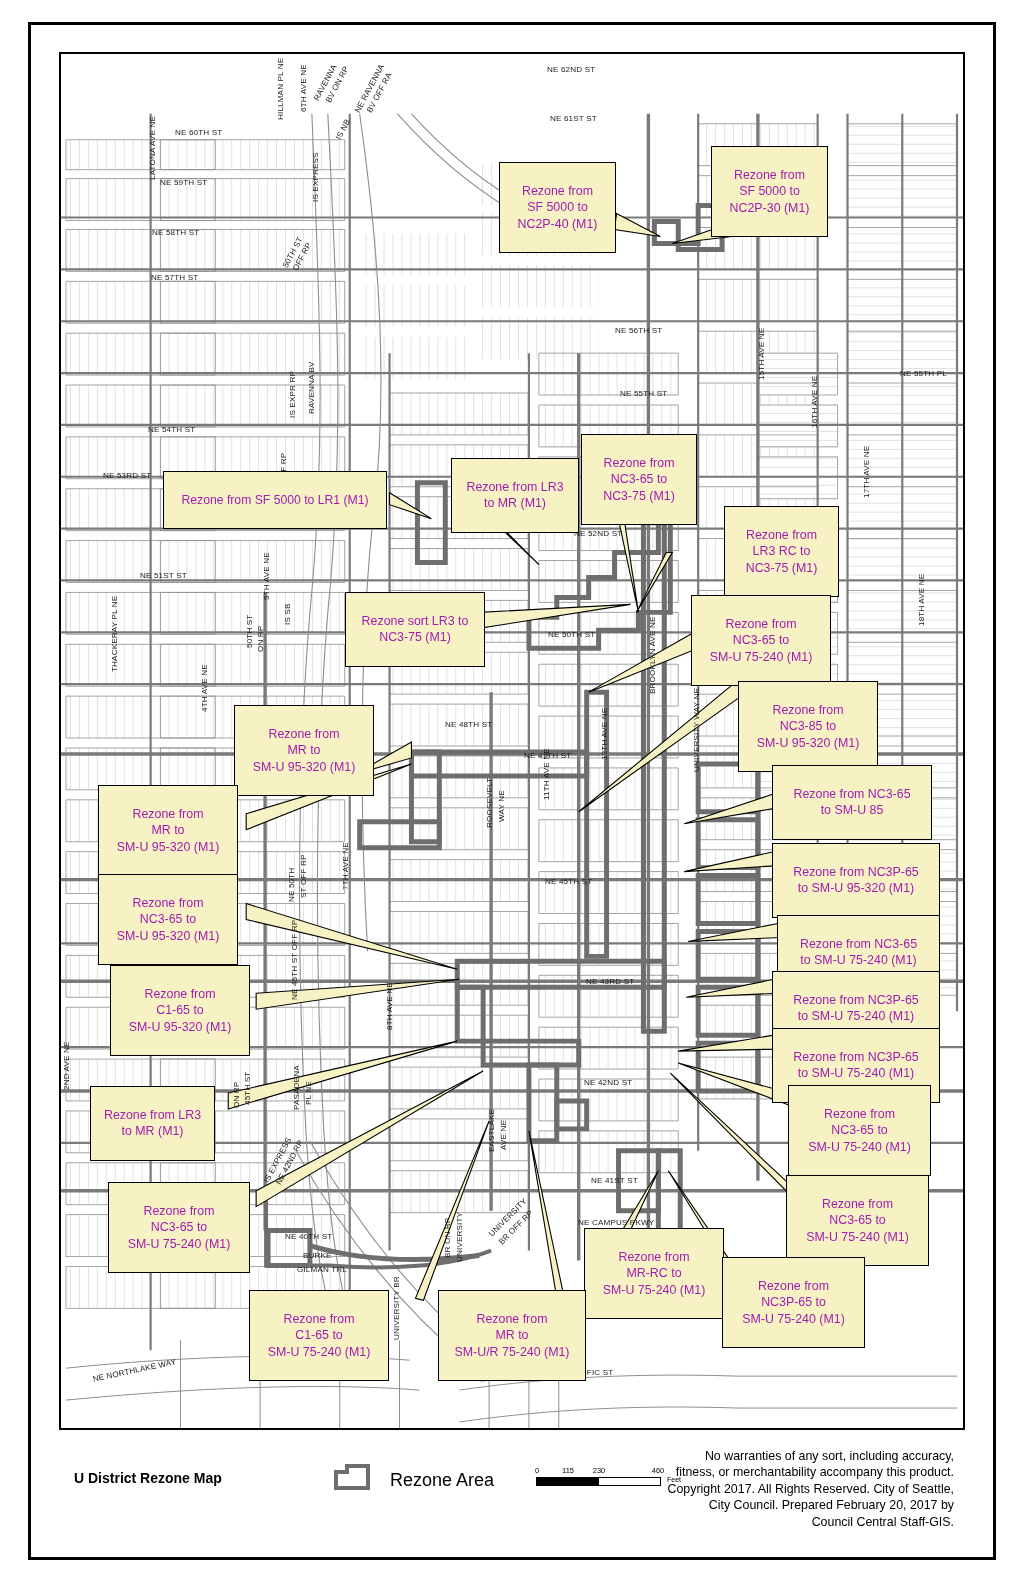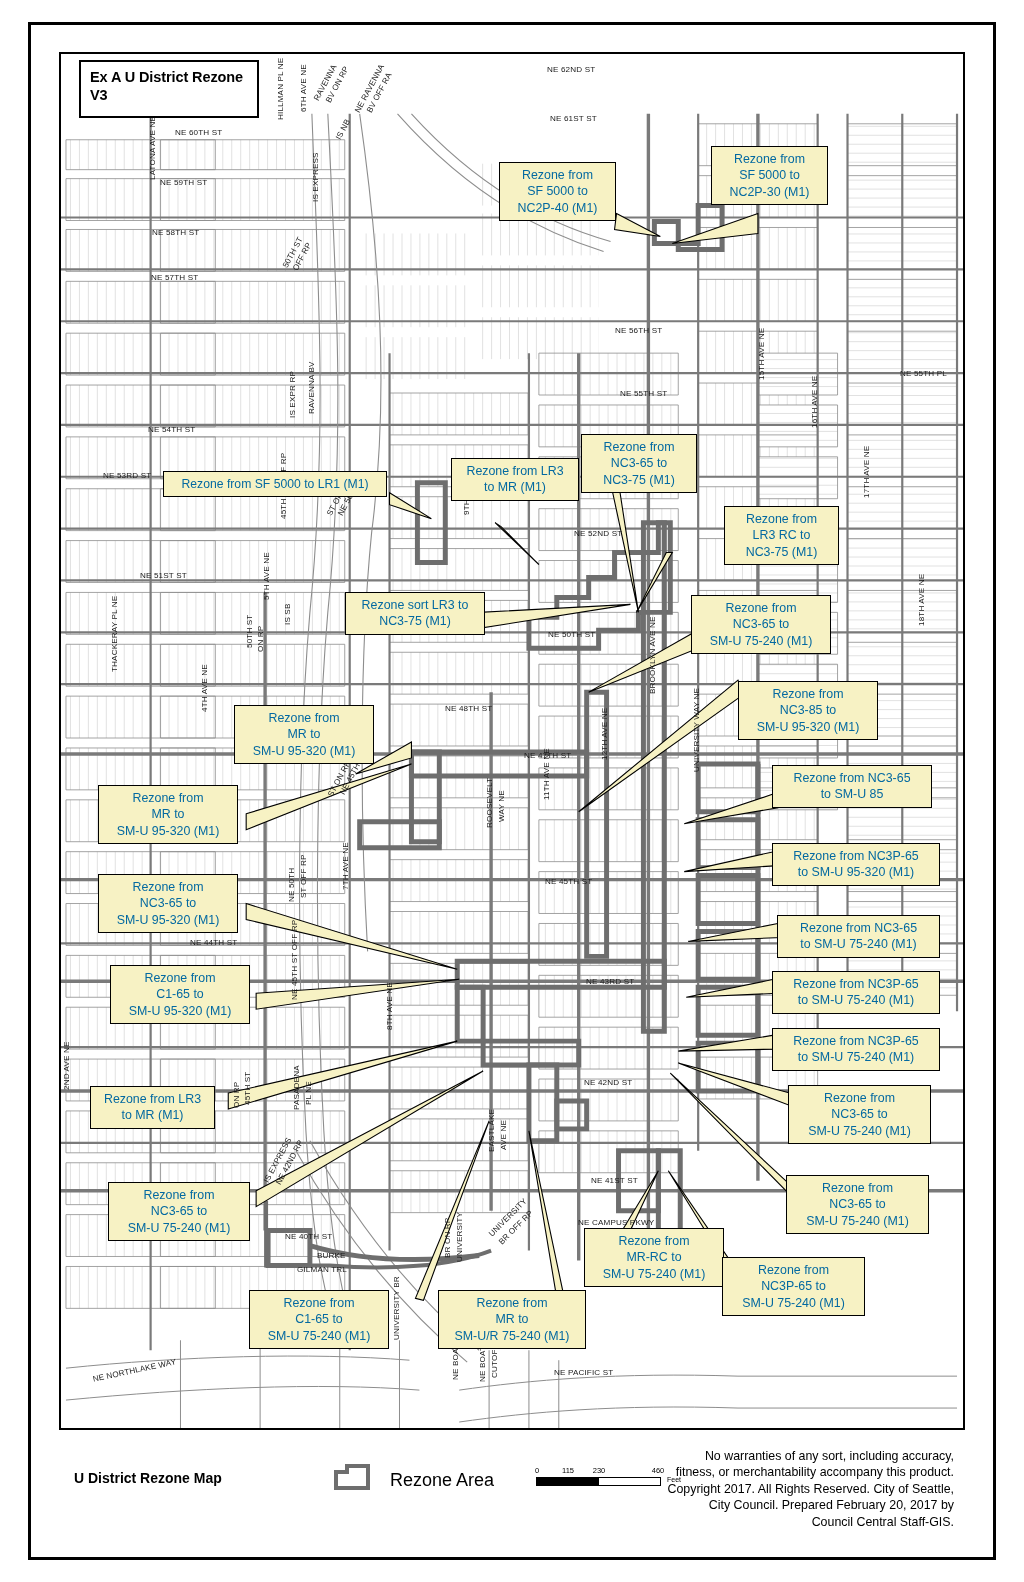--- a/index.html
+++ b/index.html
@@ -53,25 +53,25 @@
     color: #000;
     line-height: 1.25;
     letter-spacing: -0.1px;
   }
   
   .callout {
     position: absolute;
     background: #f7f2c4;
     border: 1.6px solid #000;
     z-index: 30;
-    padding: 4px 7px;
+    padding: 20px 7px;
     text-align: center;
     font-size: 12.4px;
     line-height: 1.32;
-    color: #0369a1;
+    color: #a21caf;
     white-space: nowrap;
   }
   .callout .cl { display: block; }
   .callout.wide { font-size: 12.2px; }
 
   
   .st {
     position: absolute;
     font-size: 8.1px;
     color: #1a1a1a;
@@ -461,24 +461,20 @@
         <path d="M196 1140 L424 1020 L196 1156 Z"></path>
         <path d="M560 1186 L600 1120 L568 1188 Z"></path>
         <path d="M668 1214 L610 1120 L676 1216 Z"></path>
         <path d="M356 1248 L430 1070 L364 1250 Z"></path>
         <path d="M498 1248 L470 1080 L506 1250 Z"></path>
       </g>
     </svg>
 
   </div>
 
-  <div id="title-box">
-    <div class="t-line">Ex A U District Rezone</div>
-    <div class="t-line">V3</div>
-  </div>
 
   <div id="street-layer">
       <div class="st v" style="left: 276px; top: 120px;">HILLMAN PL NE</div>
       <div class="st v" style="left: 299px; top: 112px;">6TH AVE NE</div>
       <div class="st d60" style="left: 353px; top: 110px;">NE RAVENNA</div>
       <div class="st d60" style="left: 365px; top: 110px;">BV OFF RA</div>
       <div class="st" style="left: 547px; top: 65px;">NE 62ND ST</div>
       <div class="st" style="left: 534px; top: 114px; padding-left: 16px;">NE 61ST ST</div>
       <div class="st" style="left: 175px; top: 128px;">NE 60TH ST</div>
       <div class="st v" style="left: 148px; top: 180px;">LATONA AVE NE</div>
@@ -506,21 +502,21 @@
       <div class="st d60" style="left: 336px; top: 513px;">NE 50TH</div>
       <div class="st d60" style="left: 325px; top: 513px;">ST ON RP</div>
       <div class="st v" style="left: 462px; top: 515px;">9TH AVE NE</div>
       <div class="st" style="left: 574px; top: 529px;">NE 52ND ST</div>
       <div class="st" style="left: 140px; top: 571px;">NE 51ST ST</div>
       <div class="st v" style="left: 262px; top: 600px;">5TH AVE NE</div>
       <div class="st v" style="left: 283px; top: 625px;">IS SB</div>
       <div class="st" style="left: 548px; top: 630px;">NE 50TH ST</div>
       <div class="st v" style="left: 245px; top: 648px;">50TH ST</div>
       <div class="st v" style="left: 256px; top: 652px;">ON RP</div>
-      <div class="st" style="left: 408px; top: 704px; padding-left: 37px;">NE 48TH ST</div>
+      <div class="st" style="left: 408px; top: 720px; padding-left: 37px;">NE 48TH ST</div>
       <div class="st v" style="left: 110px; top: 672px;">THACKERAY PL NE</div>
       <div class="st v" style="left: 200px; top: 712px;">4TH AVE NE</div>
       <div class="st v" style="left: 648px; top: 694px;">BROOKLYN AVE NE</div>
       <div class="st" style="left: 524px; top: 751px;">NE 47TH ST</div>
       <div class="st v" style="left: 600px; top: 760px;">12TH AVE NE</div>
       <div class="st v" style="left: 692px; top: 772px;">UNIVERSITY WAY NE</div>
       <div class="st d60" style="left: 338px; top: 792px;">NE 45TH</div>
       <div class="st d60" style="left: 326px; top: 794px;">ST ON RP</div>
       <div class="st v" style="left: 542px; top: 800px;">11TH AVE NE</div>
       <div class="st v" style="left: 485px; top: 828px;">ROOSEVELT</div>
@@ -539,21 +535,21 @@
       <div class="st v" style="left: 232px; top: 1108px;">ON RP</div>
       <div class="st v" style="left: 292px; top: 1110px;">PASADENA</div>
       <div class="st v" style="left: 304px; top: 1105px;">PL NE</div>
       <div class="st v" style="left: 487px; top: 1152px;">EASTLAKE</div>
       <div class="st v" style="left: 499px; top: 1150px;">AVE NE</div>
       <div class="st" style="left: 591px; top: 1176px;">NE 41ST ST</div>
       <div class="st" style="left: 578px; top: 1218px;">NE CAMPUS PKWY</div>
       <div class="st d60" style="left: 262px; top: 1180px;">IS EXPRESS</div>
       <div class="st d60" style="left: 274px; top: 1182px;">NE 42ND RP</div>
       <div class="st" style="left: 285px; top: 1232px;">NE 40TH ST</div>
-      <div class="st" style="left: 317px; top: 1251px;">BURKE</div>
+      <div class="st" style="left: 303px; top: 1251px;">BURKE</div>
       <div class="st" style="left: 297px; top: 1265px;">GILMAN TRL</div>
       <div class="st v" style="left: 455px; top: 1262px;">UNIVERSITY</div>
       <div class="st v" style="left: 443px; top: 1258px;">BR ON RP</div>
       <div class="st d45" style="left: 487px; top: 1232px;">UNIVERSITY</div>
       <div class="st d45" style="left: 497px; top: 1240px;">BR OFF RP</div>
       <div class="st v" style="left: 392px; top: 1340px;">UNIVERSITY BR</div>
       <div class="st dp12" style="left: 92px; top: 1375px;">NE NORTHLAKE WAY</div>
       <div class="st v" style="left: 451px; top: 1380px;">NE BOAT ST</div>
       <div class="st v" style="left: 478px; top: 1382px;">NE BOAT ST</div>
       <div class="st v" style="left: 490px; top: 1378px;">CUTOFF RD</div>

